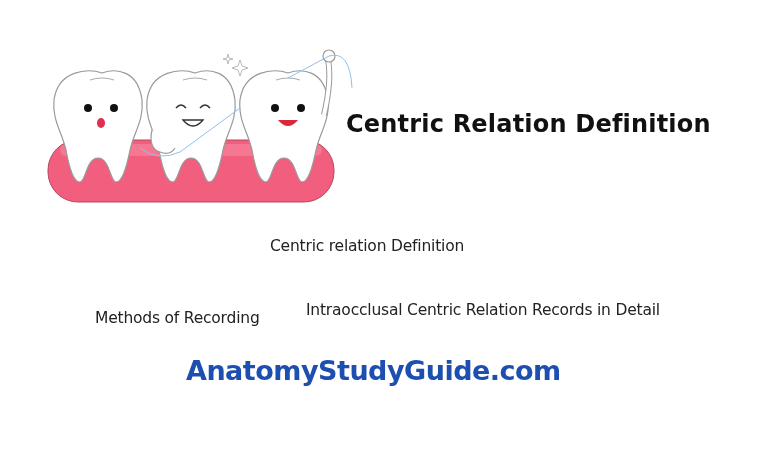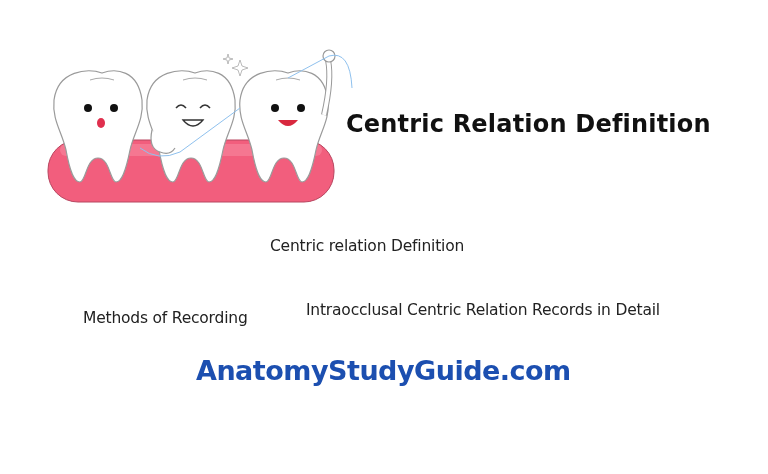--- a/index.html
+++ b/index.html
@@ -11,26 +11,26 @@
   .title {
     position: absolute; left: 346px; top: 110px;
     font-family: "DejaVu Sans", sans-serif; font-weight: bold; font-size: 24px; color: #111;
     letter-spacing: 0.2px; white-space: nowrap;
   }
   .link {
     position: absolute; font-family: "DejaVu Sans", sans-serif; font-size: 15.5px; color: #222;
     white-space: nowrap; letter-spacing: -0.2px;
   }
   .link1 { left: 270px; top: 237px; }
-  .link2 { left: 83px; top: 309px; }
+  .link2 { left: 95px; top: 309px; }
   .link3 { left: 306px; top: 301px; }
   .brand {
     position: absolute; left: 186px; top: 355px;
     font-family: "DejaVu Sans", sans-serif; font-weight: bold; font-size: 27px; color: #1c4fb0;
-    letter-spacing: -0.5px; white-space: nowrap; margin-left: 10px;
+    letter-spacing: -0.5px; white-space: nowrap;
   }
 </style>
 </head>
 <body>
 
 <svg class="illus" viewBox="0 0 320 170">
 
   <rect x="8" y="100" width="286" height="62" rx="30" fill="#f25e7d" stroke="#b84660" stroke-width="1"></rect>
   <rect x="20" y="104" width="262" height="12" rx="6" fill="#f7899f" opacity="0.6"></rect>
 

